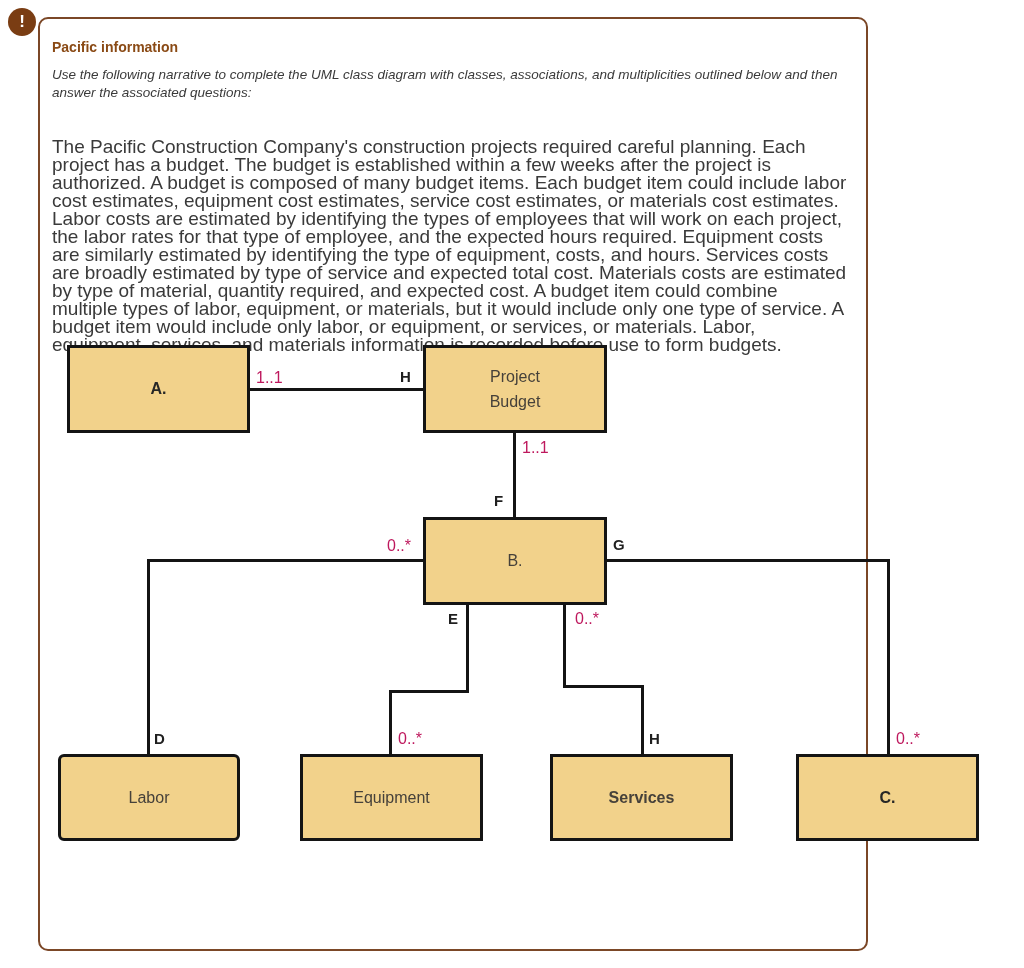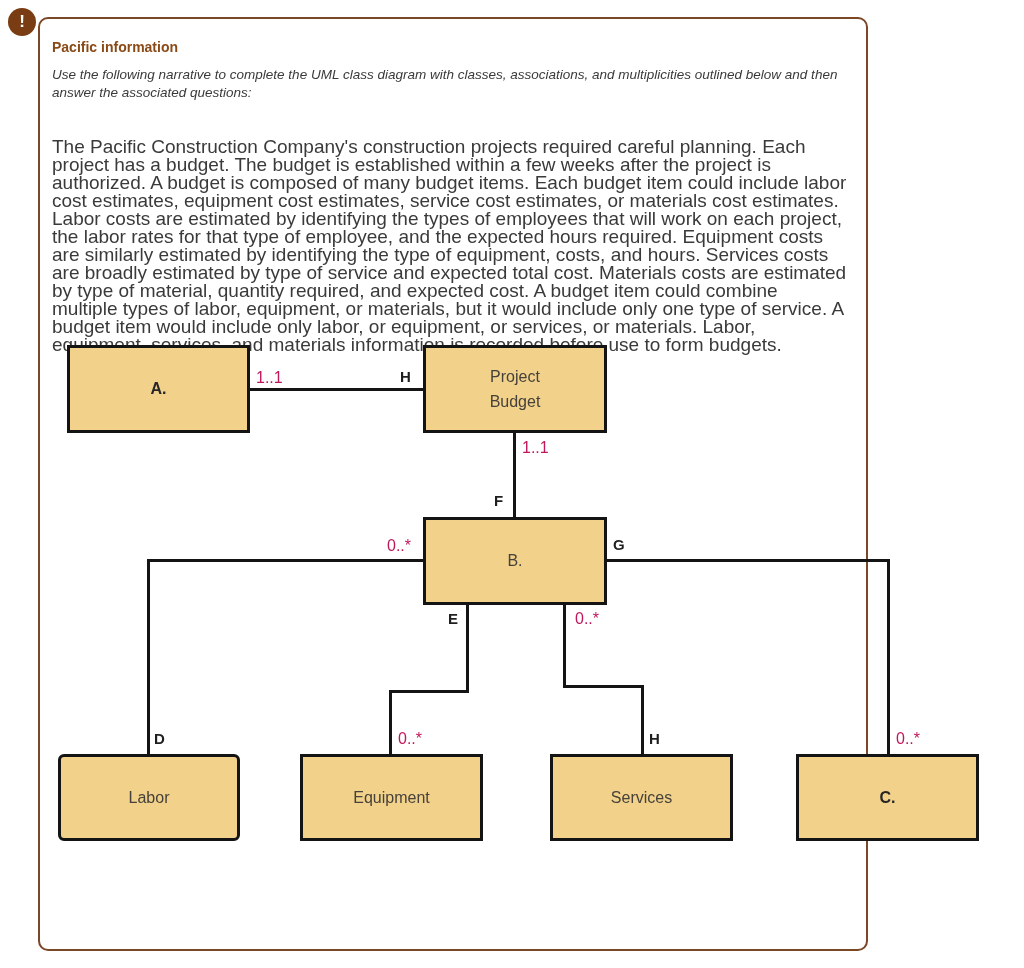--- a/index.html
+++ b/index.html
@@ -77,21 +77,21 @@
     font-size: 16px;
     color: #46413A;
     z-index: 4;
   }
   .uml-box.bold-label { font-weight: bold; color: #262626; }
   .box-a        { left: 67px;  top: 345px; width: 183px; height: 88px; }
   .box-pb       { left: 423px; top: 345px; width: 184px; height: 88px; }
   .box-b        { left: 423px; top: 517px; width: 184px; height: 88px; }
   .box-labor    { left: 58px;  top: 754px; width: 182px; height: 87px; border-radius: 6px; }
   .box-equip    { left: 300px; top: 754px; width: 183px; height: 87px; }
-  .box-services { left: 550px; top: 754px; width: 183px; height: 87px; }
+  .box-services { left: 550px; top: 754px; width: 183px; height: 87px; font-weight: bold; }
   .box-c        { left: 796px; top: 754px; width: 183px; height: 87px; }
   .box-pb .narrow { display: inline-block; width: 80px; line-height: 25px; }
   .conn {
     position: absolute;
     background: var(--line_color);
     z-index: 3;
   }
   .edge-label {
     position: absolute;
     z-index: 4;

